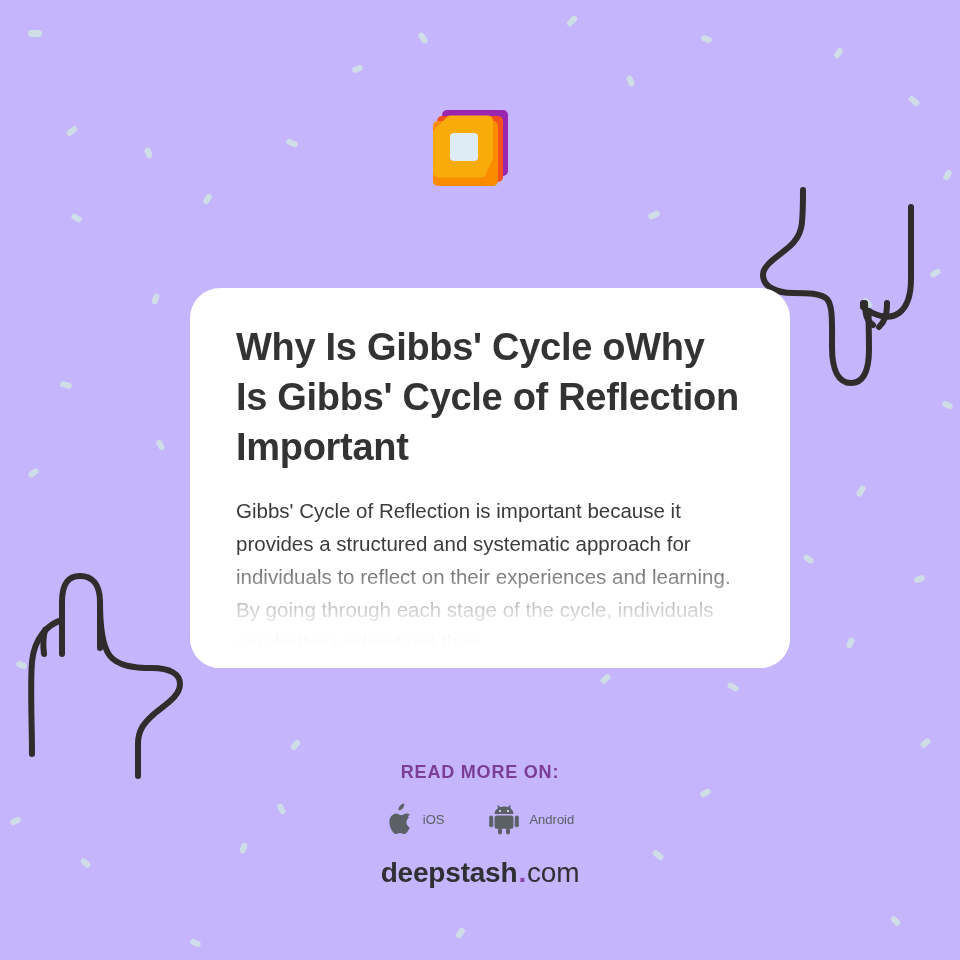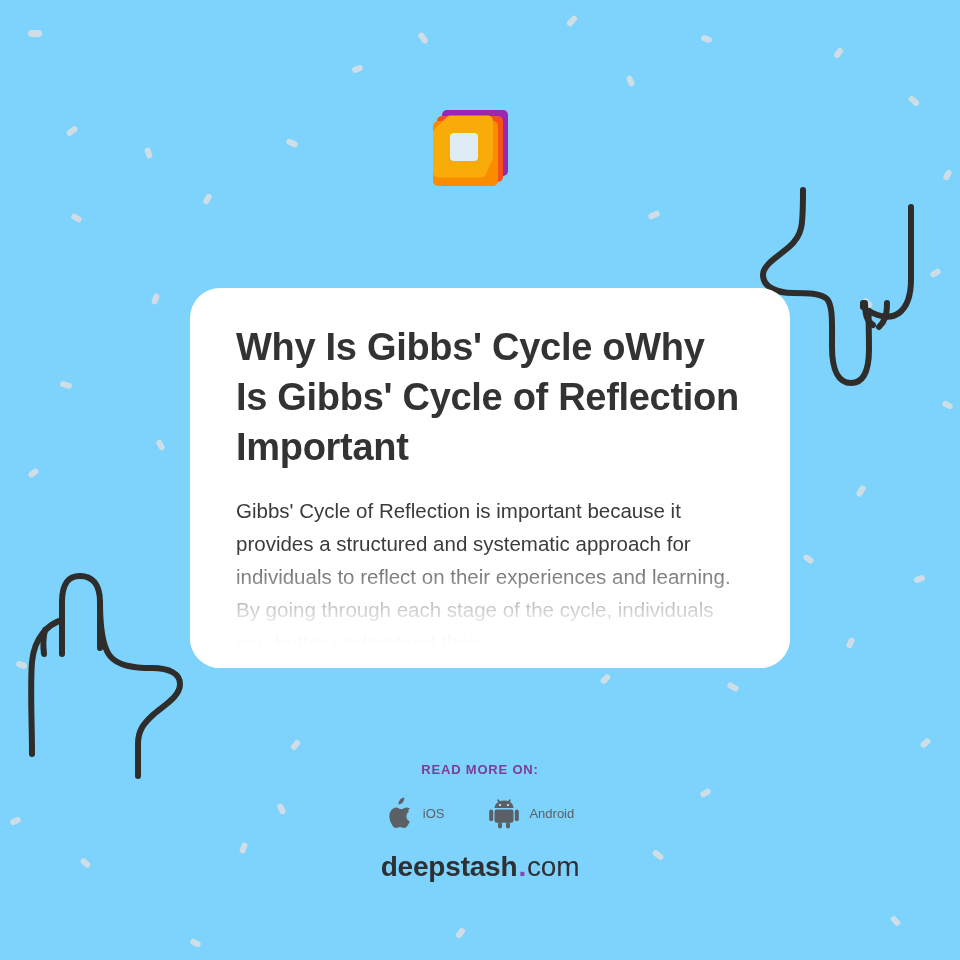--- a/index.html
+++ b/index.html
@@ -13,21 +13,21 @@
     font-family: "Liberation Sans", sans-serif;
     overflow: hidden;
     position: relative;
   }
 
   #stage {
     position: absolute;
     left: 0; top: 0;
     width: 960px;
     height: 960px;
-    background: #7dd3fc;
+    background: #c4b5fd;
     overflow: hidden;
   }
 
   
   #confetti-layer {
     position: absolute;
     left: 0; top: 0;
     width: 960px; height: 960px;
     pointer-events: none;
     z-index: 1;
@@ -104,21 +104,21 @@
   
   #footer {
     position: absolute;
     left: 0;
     top: 762px;
     width: 960px;
     text-align: center;
     z-index: 5;
   }
   #read-more-on {
-    font-size: 13px;
+    font-size: 18px;
     font-weight: bold;
     letter-spacing: 0.8px;
     color: #7b3d96;
     margin: 0;
   }
   #brand {
     margin-top: 22px;
     font-size: 28px;
     color: #2f3033;
     letter-spacing: -0.2px;

